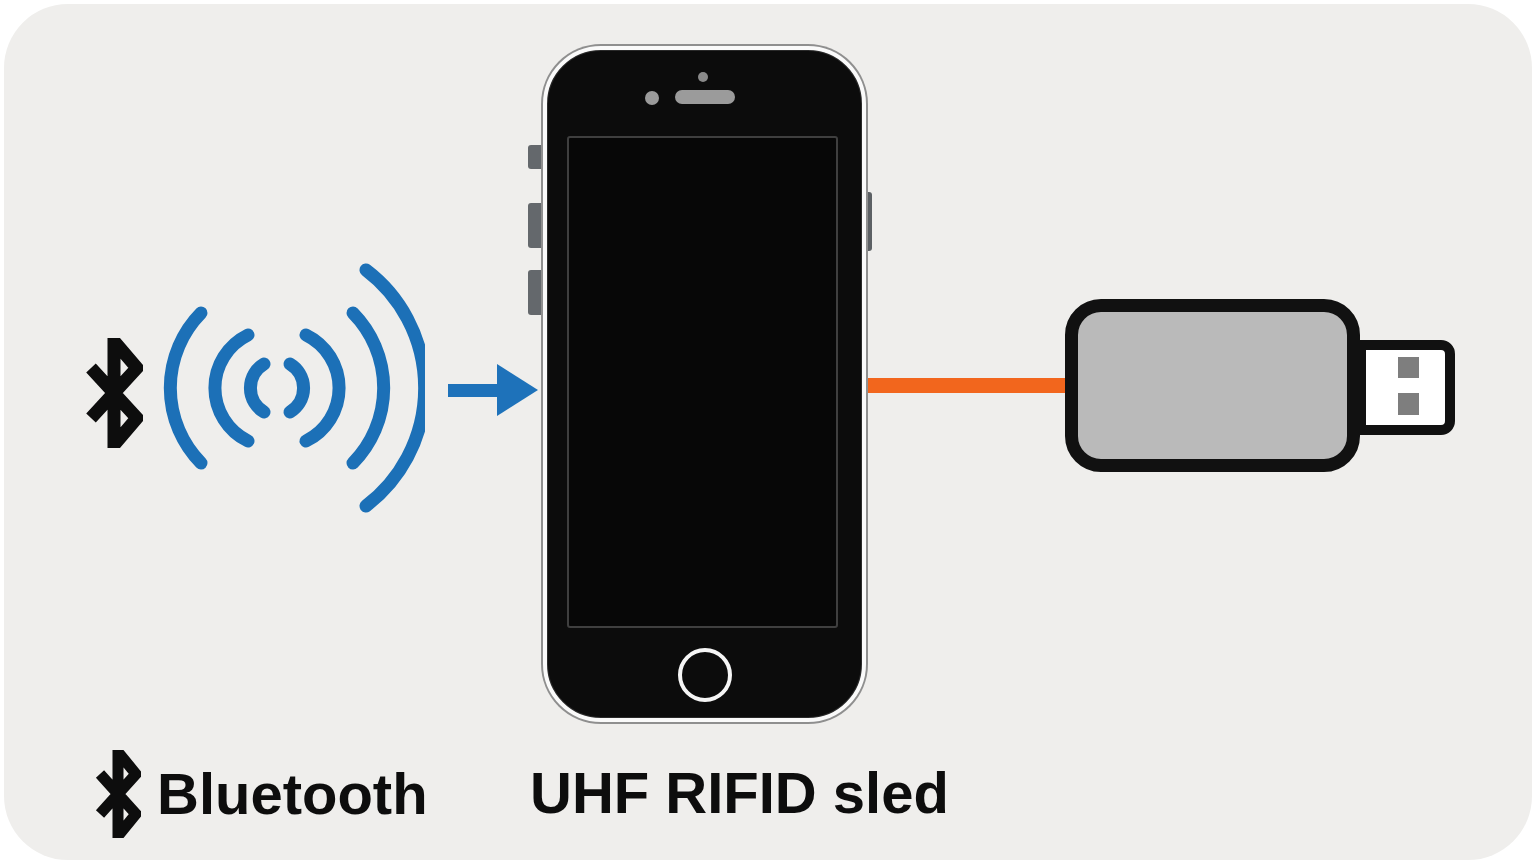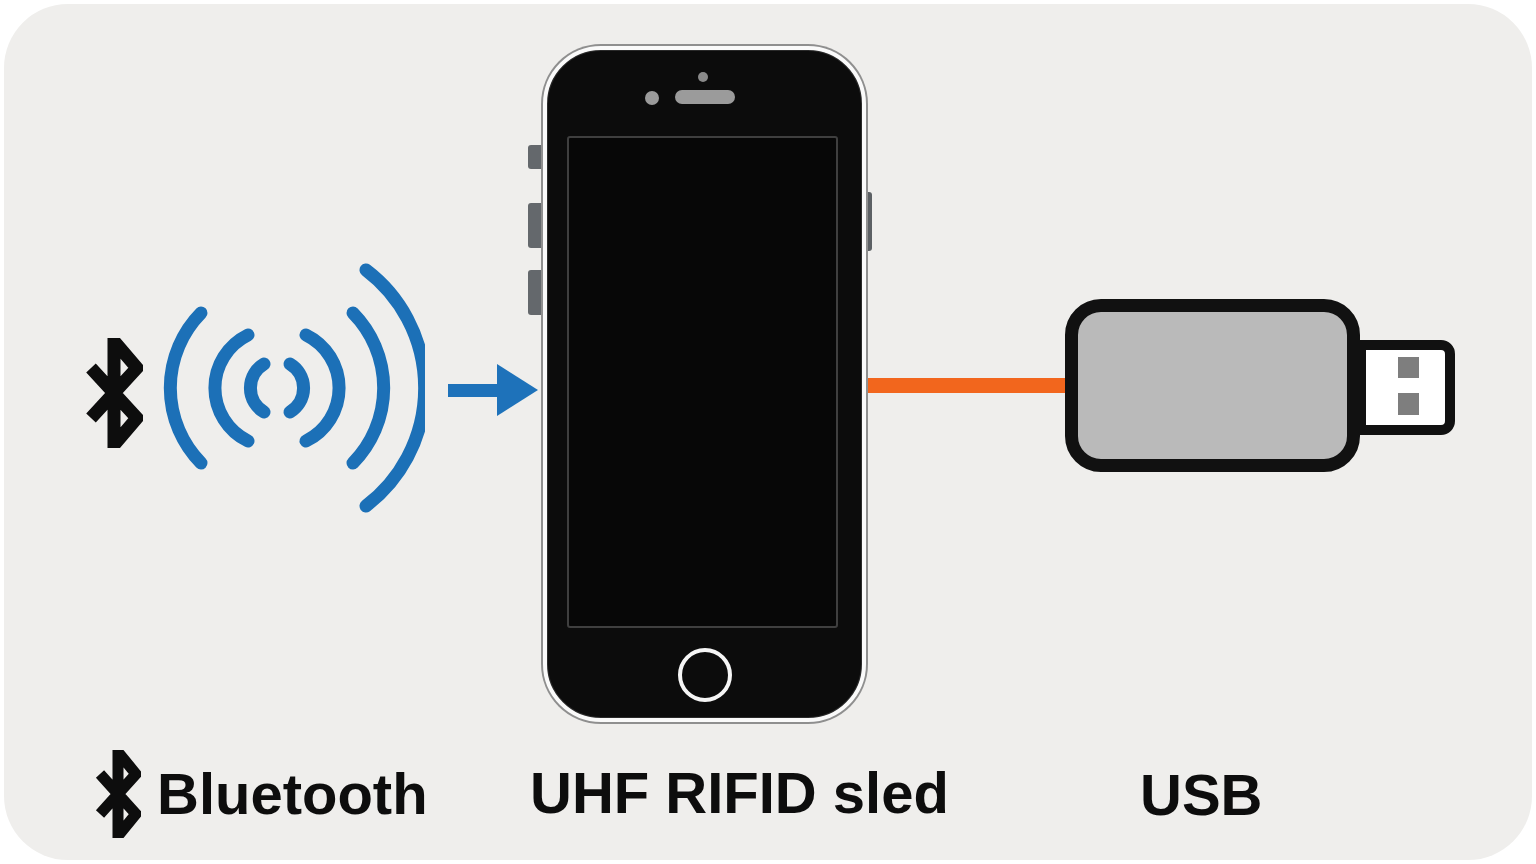--- a/index.html
+++ b/index.html
@@ -89,14 +89,13 @@
 
   <div class="bt-group">
     <svg width="46" height="88" viewBox="0 0 46 88">
       <polyline points="5,24 41,64 23,86 23,2 41,24 5,64" fill="none" stroke="#0d0d0d" stroke-width="11" stroke-linejoin="miter" stroke-miterlimit="8"></polyline>
     </svg>
     <div class="caption">Bluetooth</div>
   </div>
 
   <div class="caption" style="left:508px;top:764px;margin-left:22px;">UHF RIFID sled</div>
 
-  <div class="caption" style="left:1140px;top:766px;">USB</div>
 </div>
 
 </body></html>

